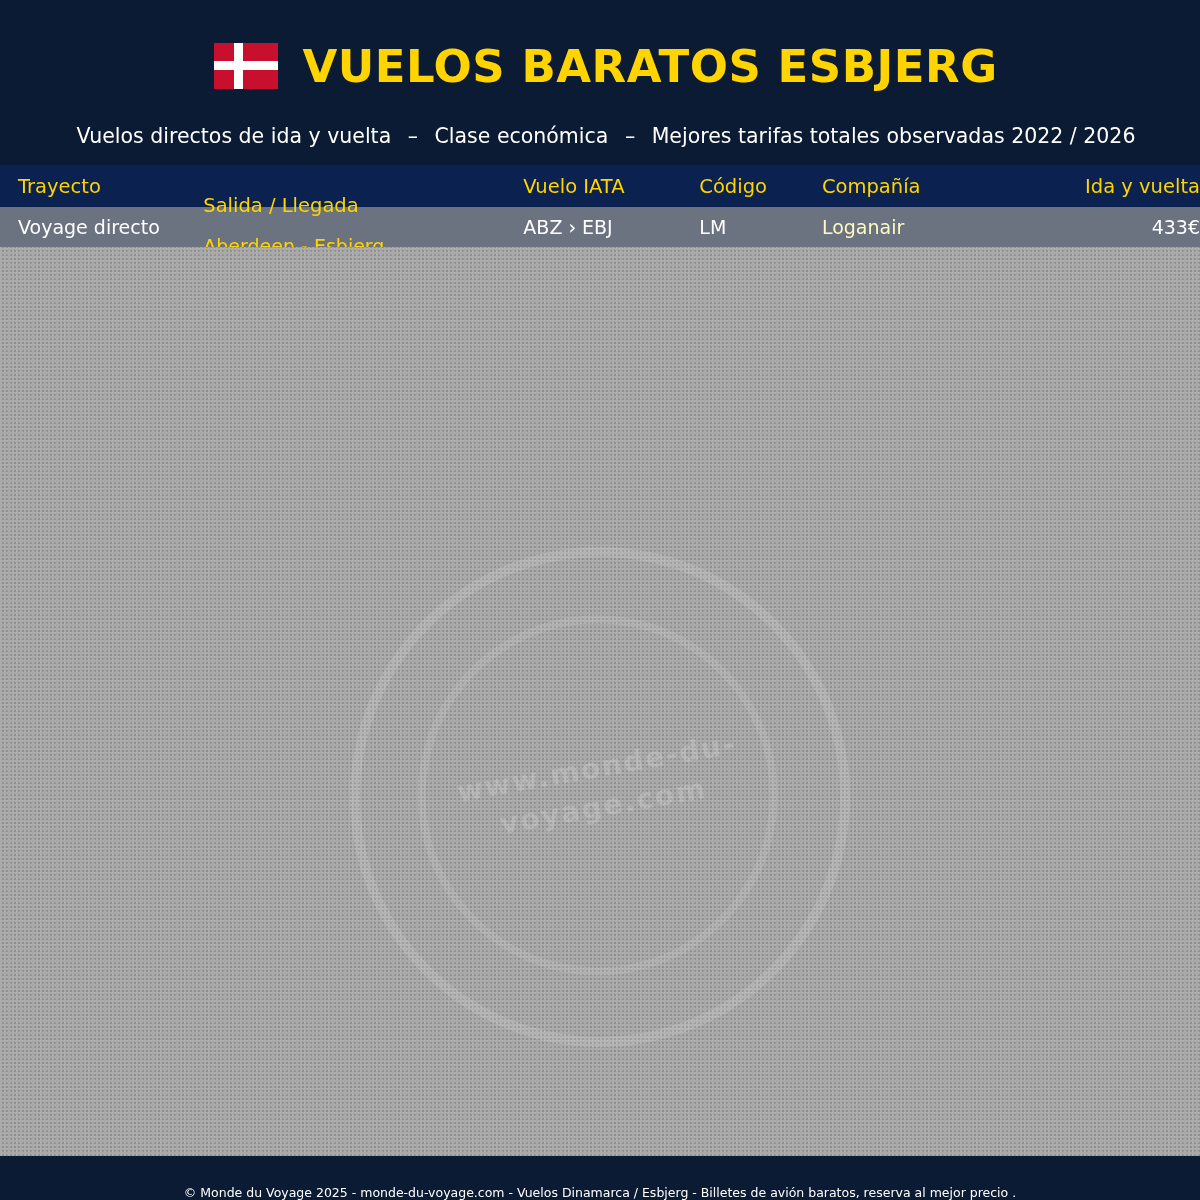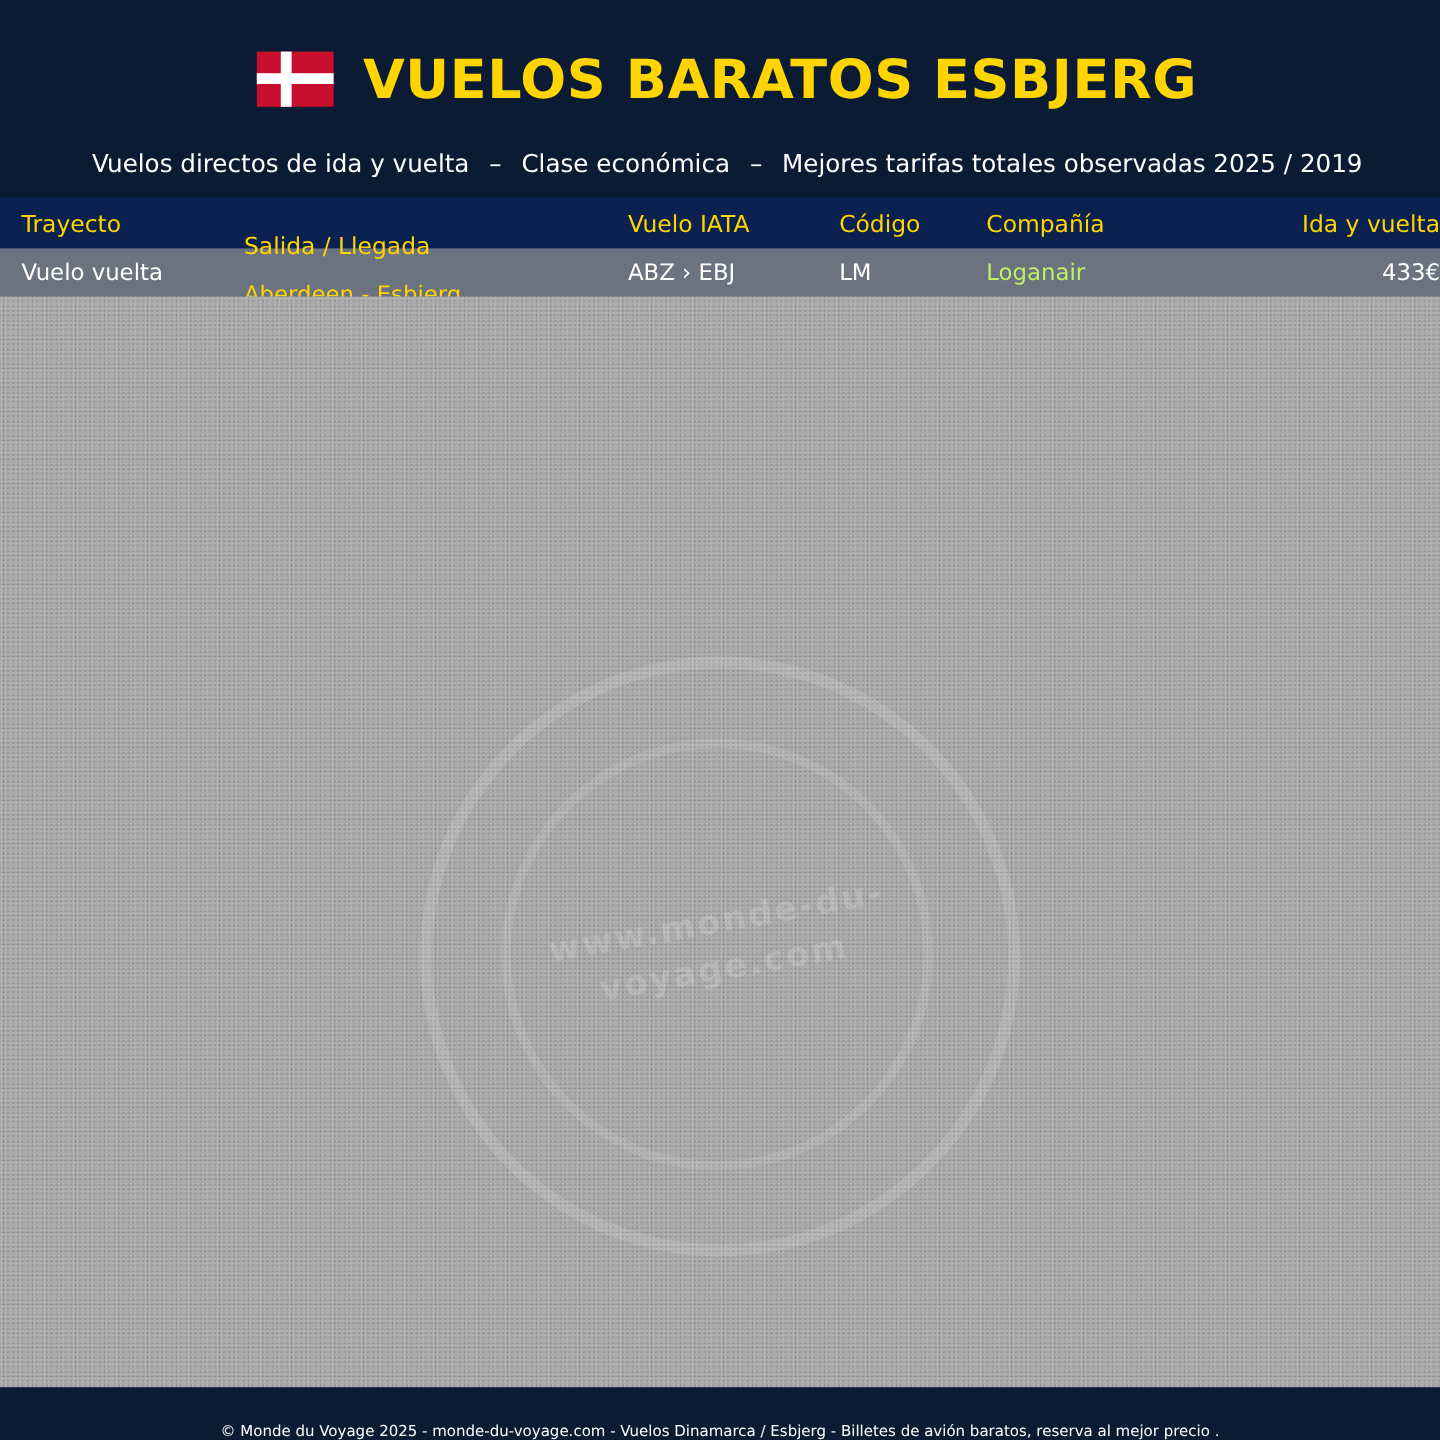--- a/index.html
+++ b/index.html
@@ -106,21 +106,21 @@
   .c-iata      { width: 172px; box-sizing: border-box; }
   .c-codigo    { width: 115px; box-sizing: border-box; }
   .c-compania  { width: 220px; box-sizing: border-box; }
   .c-precio    { width: 168px; text-align: right; box-sizing: border-box; }
 
   .head-row .c-iata,
   .head-row .c-codigo,
   .head-row .c-compania { }
 
   .data-row .c-ruta { color: #ffd400; }
-  .data-row .c-compania { color: #bef264; }
+  .data-row .c-compania { color: #fef9c3; }
   .data-row .c-precio { color: #ffffff; }
 
   
   .body-area {
     position: relative;
     flex: 1 1 auto;
     background: #a9a9a9;
     overflow: hidden;
   }
   .noise {
@@ -196,36 +196,36 @@
         <div class="h-bar"></div>
         <div class="v-bar"></div>
       </div>
       <div class="main-title">VUELOS BARATOS ESBJERG</div>
     </div>
     <div class="subtitle">
       <span>Vuelos directos de ida y vuelta</span>
       <span class="sep">–</span>
       <span>Clase económica</span>
       <span class="sep">–</span>
-      <span>Mejores tarifas totales observadas 2025 / 2019</span>
+      <span>Mejores tarifas totales observadas 2022 / 2026</span>
     </div>
   </div>
 
   <div class="table">
     <div class="row head-row">
       <div class="c-trayecto">Trayecto</div>
       <div class="c-ruta">Salida / Llegada</div>
       <div class="c-iata">Vuelo IATA</div>
       <div class="c-codigo">Código</div>
       <div class="c-compania">Compañía</div>
       <div class="c-precio">Ida y vuelta</div>
     </div>
 
     <div class="row data-row">
-      <div class="c-trayecto">Vuelo vuelta</div>
+      <div class="c-trayecto">Voyage directo</div>
       <div class="c-ruta">Aberdeen - Esbjerg</div>
       <div class="c-iata">ABZ › EBJ</div>
       <div class="c-codigo">LM</div>
       <div class="c-compania">Loganair</div>
       <div class="c-precio">433€</div>
     </div>
   </div>
 
   <div class="body-area">
     <div class="noise"></div>

